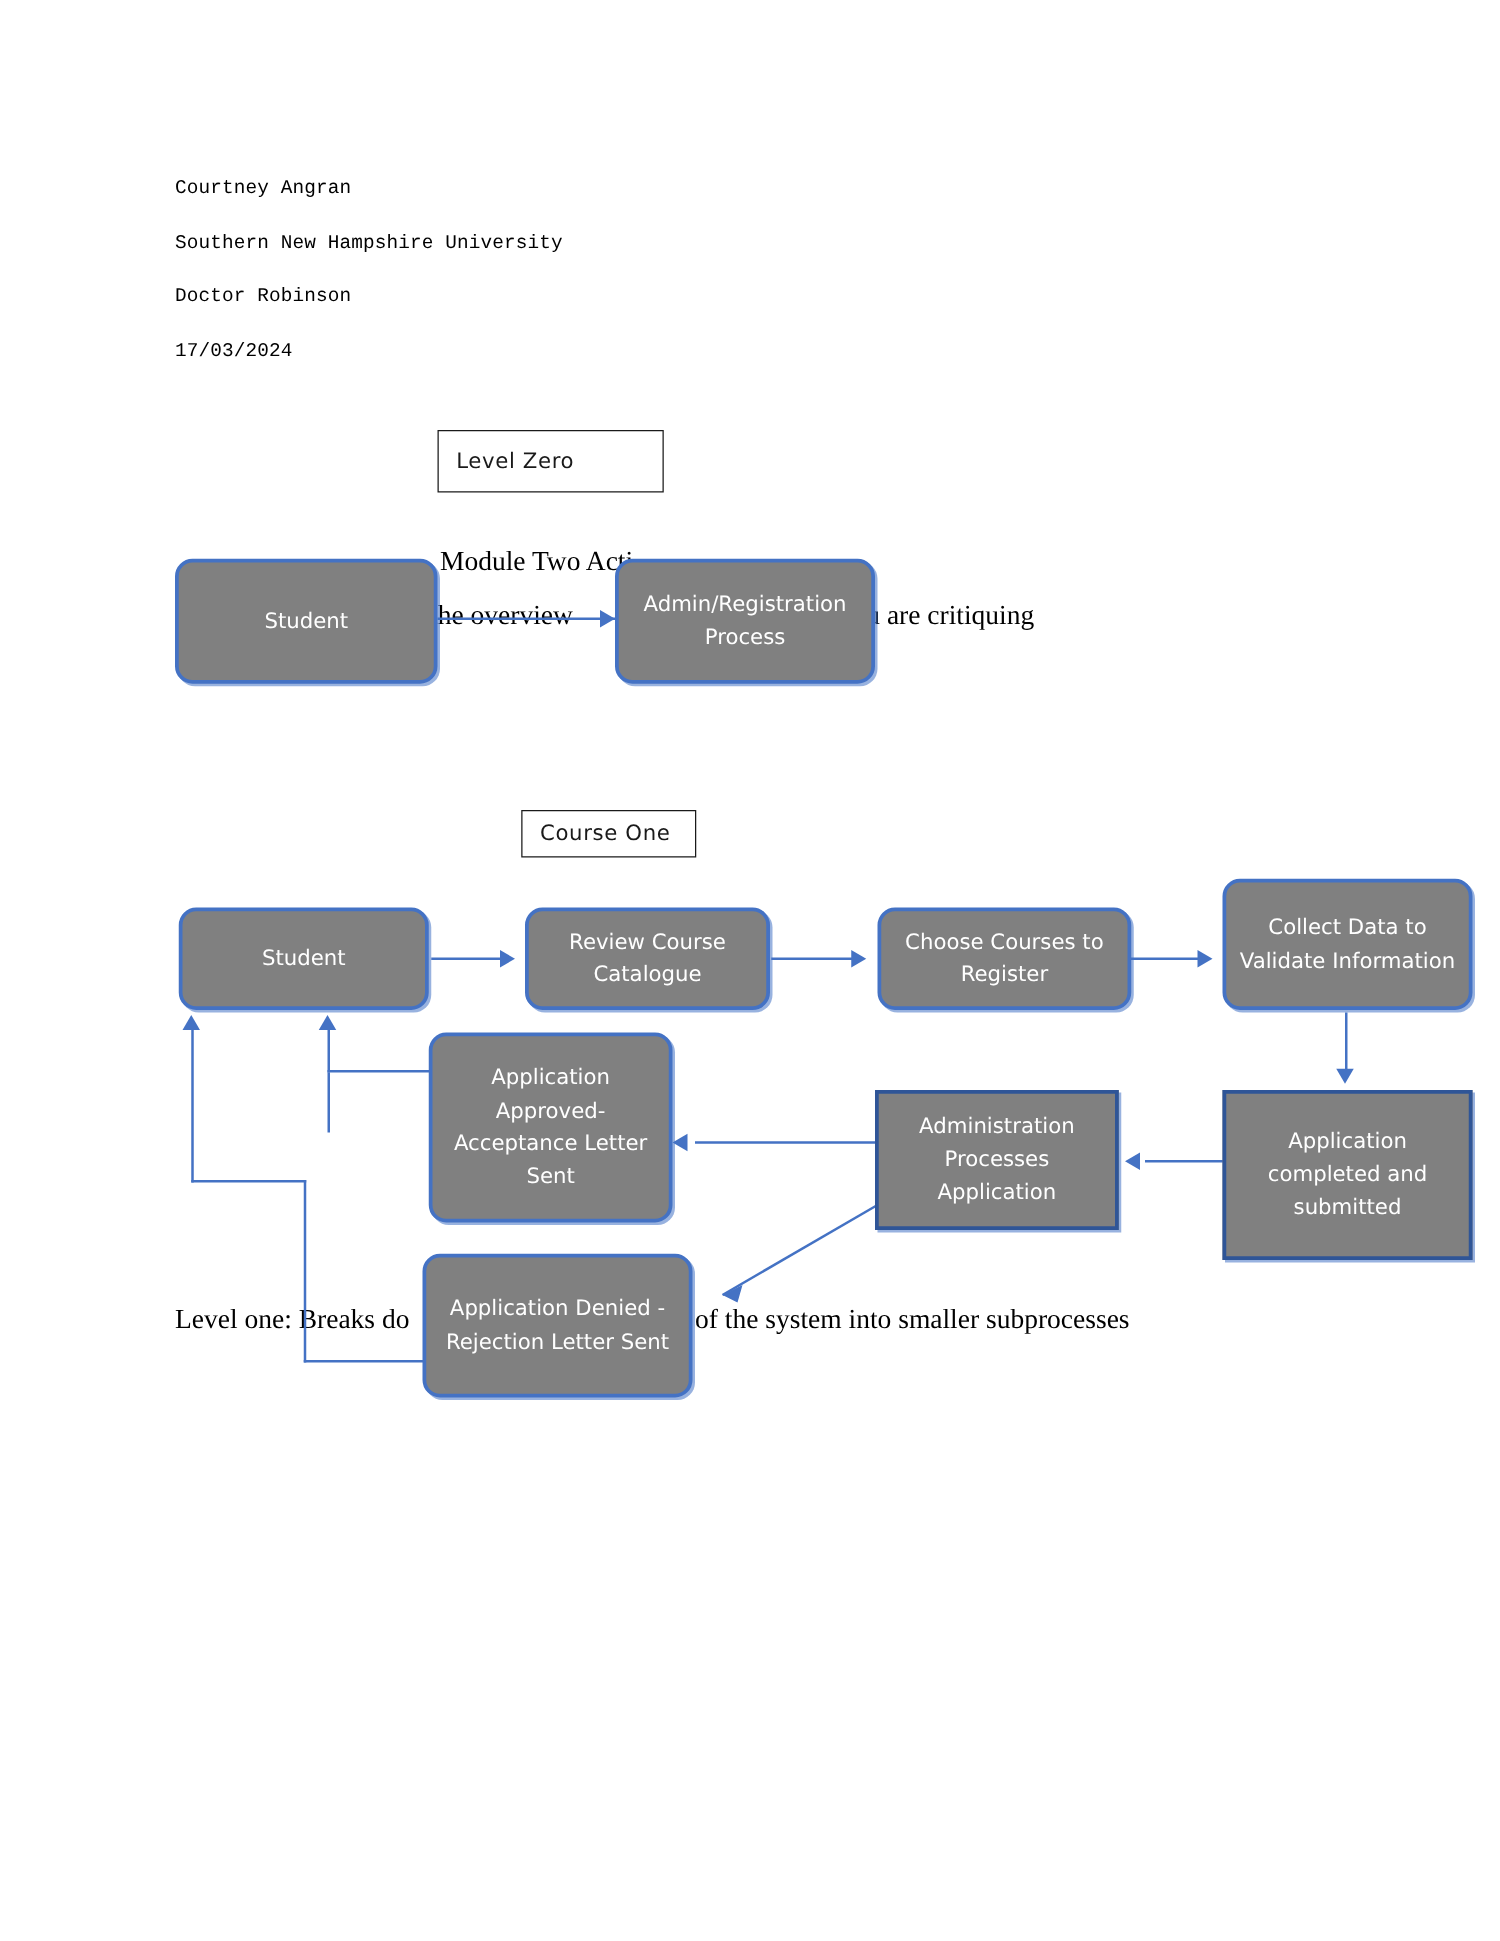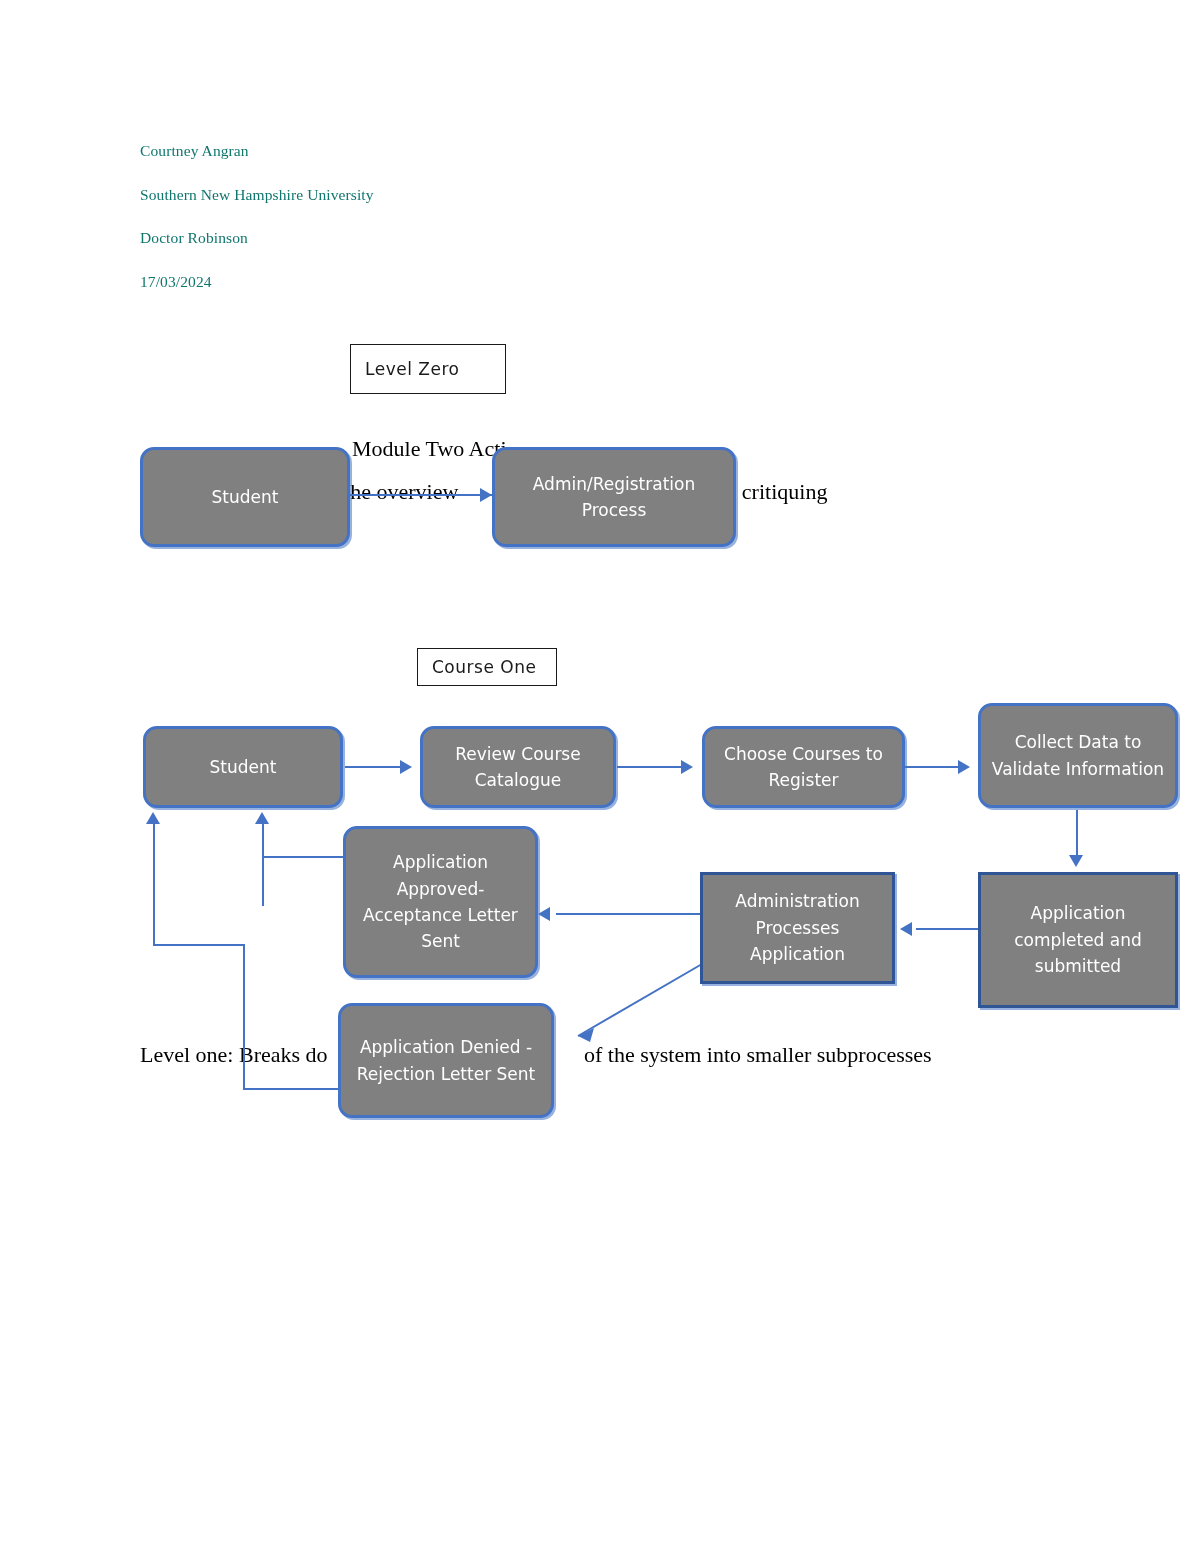--- a/index.html
+++ b/index.html
@@ -16,23 +16,23 @@
   }
 
   
   .doc-header {
     position: absolute;
     left: 140px;
     top: 143px;
     width: 700px;
   }
   .doc-header .hline {
-    font-family: Liberation Serif, serif;
+    font-family: Liberation Mono, monospace;
     font-size: 15.5px;
-    color: #0f766e;
+    color: #000000;
     line-height: 1.0;
     margin-bottom: 28px;
     white-space: nowrap;
     letter-spacing: 0.1px;
   }
   .doc-header .hline.bold {
     font-weight: bold;
   }
 
   
@@ -128,45 +128,45 @@
 </head>
 <body>
 
 <div class="doc-header">
   <div class="hline">Courtney Angran</div>
   <div class="hline">Southern New Hampshire University</div>
   <div class="hline">Doctor Robinson</div>
   <div class="hline">17/03/2024</div>
 </div>
 
-<div class="level-label" style="left:350px; top:344px; width:156px; height:50px;">
+<div class="level-label" style="left:350px; top:344px; width:181px; height:50px;">
   <span>Level  Zero</span>
 </div>
 
 <div class="body-text" style="left:352px; top:434px;">Module Two Acti</div>
 <div class="body-text" style="left:330px; top:477px;">s the overview</div>
 <div class="body-text" style="left:682px; top:477px;">ou are critiquing</div>
 
 <div class="node rounded" style="left:140px; top:447px; width:210px; height:100px;">
   <span class="label">Student</span>
 </div>
 
 <div class="conn h" style="left:350px; top:494px; width:142px;"></div>
 <div class="arrowhead right" style="left:480px; top:488px;"></div>
 
-<div class="node rounded" style="left:492px; top:447px; width:244px; height:100px;">
+<div class="node rounded" style="left:492px; top:447px; width:208px; height:100px;">
   <span class="label">Admin/Registration Process</span>
 </div>
 
 <div class="level-label" style="left:417px; top:648px; width:140px; height:38px;">
   <span>Course One</span>
 </div>
 
 <div class="body-text" style="left:140px; top:1040px;">Level one: Breaks do</div>
-<div class="body-text" style="left:556px; top:1040px;padding-left:28px;">of the system into smaller subprocesses</div>
+<div class="body-text" style="left:556px; top:1040px;">of the system into smaller subprocesses</div>
 
 <div class="node rounded" style="left:143px; top:726px; width:200px; height:82px;">
   <span class="label">Student</span>
 </div>
 
 <div class="node rounded" style="left:420px; top:726px; width:196px; height:82px;">
   <span class="label">Review Course Catalogue</span>
 </div>
 
 <div class="node rounded" style="left:702px; top:726px; width:203px; height:82px;">

